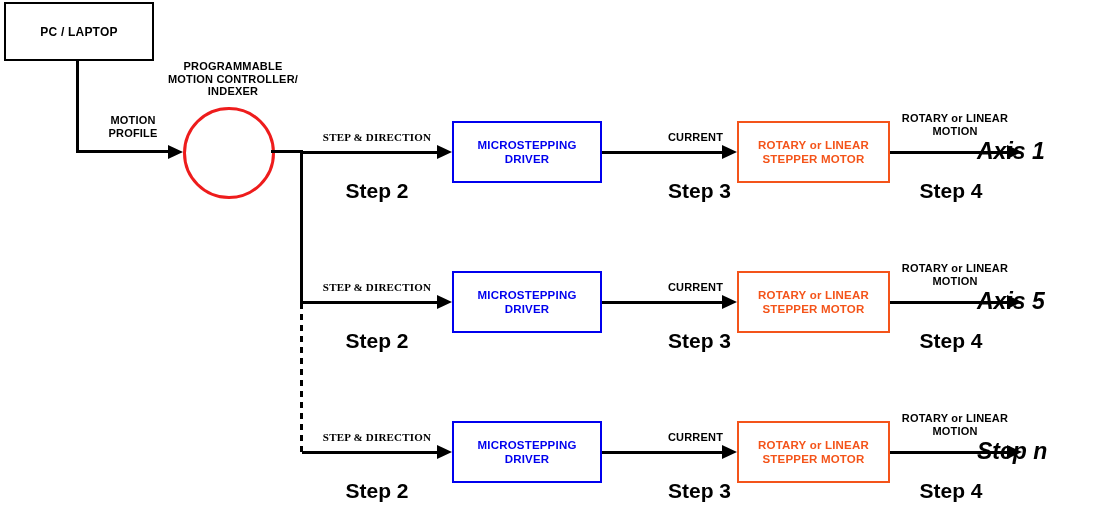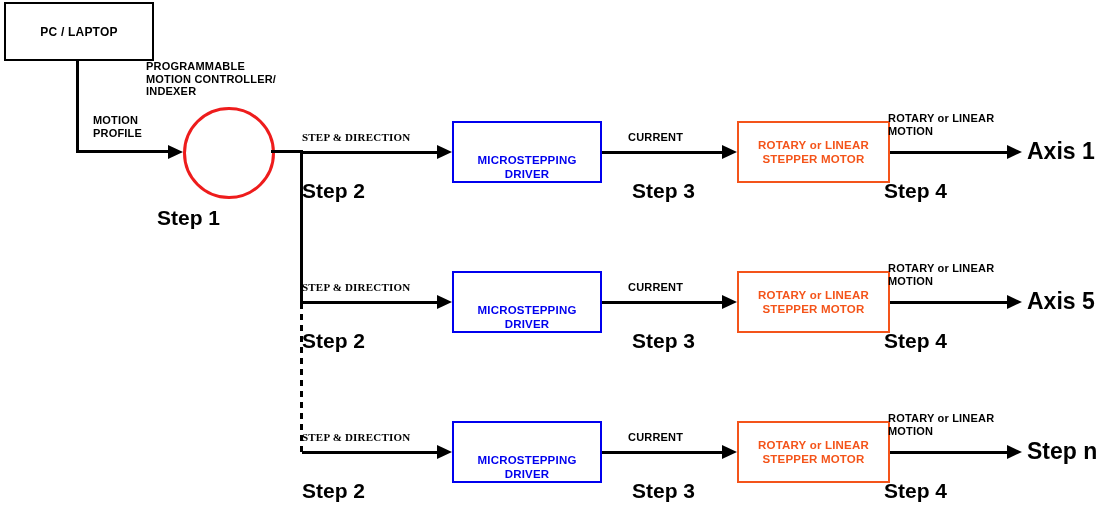--- a/index.html
+++ b/index.html
@@ -3,42 +3,42 @@
 <meta charset="utf-8">
 <style>
   html,body{margin:0;padding:0;background:#fff;}
   #stage{
     position:relative;width:1108px;height:509px;background:#ffffff;
     font-family:"Liberation Sans",sans-serif;font-weight:bold;color:#000;
     overflow:hidden;
   }
   
   .lbl{
-    position:absolute;font-size:11px;line-height:13px;text-align:left;
+    position:absolute;font-size:11px;line-height:13px;text-align:center;
     white-space:pre-line;letter-spacing:0.2px;
   }
   .big{
-    position:absolute;font-size:21px;line-height:24px;
+    position:absolute;font-size:21px;line-height:24px;text-align:center;
     white-space:nowrap;
   }
   .axis-lbl{
     position:absolute;font-size:23px;line-height:26px;white-space:nowrap;
   }
   
   .node-box{
     position:absolute;display:flex;align-items:center;justify-content:center;
     text-align:center;background:#fff;
   }
   .node-box span{white-space:pre-line;font-size:11.5px;line-height:14px;letter-spacing:0.2px;}
   .pc{
     left:4px;top:2px;width:146px;height:55px;border:2.5px solid #000;
   }
   .pc span{font-size:12px;color:#000;}
   .driver{
-    left:452px;top:-31px;width:146px;height:58px;border:2px solid #0000EE;color:#0000EE;align-items:flex-end;
+    left:452px;top:-31px;width:146px;height:58px;border:2px solid #0000EE;color:#0000EE;
   }
   .motor{
     left:737px;top:-31px;width:149px;height:58px;border:2px solid #F4541A;color:#F4541A;
   }
   
   .circle{
     position:absolute;left:183px;top:107px;width:86px;height:86px;
     border:3px solid #EE1C1C;border-radius:50%;background:#fff;
   }
   
@@ -60,42 +60,41 @@
   .sd-lbl{left:302px;width:150px;top:-21px;font-family:Liberation Serif, serif;}
   .step2{left:302px;width:150px;top:27px;}
   .cur-shaft{left:602px;top:-1.5px;width:122px;}
   .cur-head{left:722px;top:-7px;}
   .cur-lbl{left:628px;width:135px;top:-21px;}
   .step3{left:632px;width:135px;top:27px;}
   .mo-shaft{left:890px;top:-1.5px;width:119px;}
   .mo-head{left:1007px;top:-7px;}
   .mo-lbl{left:888px;width:134px;top:-40px;}
   .step4{left:884px;width:134px;top:27px;}
-  .axis{left:1027px;top:-14px;}
+  .axis{left:977px;top:-14px;font-style:italic;}
 </style>
 </head>
 <body>
 
 <div id="stage">
 
   <div class="node-box pc">
     <span>PC / LAPTOP</span>
   </div>
 
   <div class="vline" style="left:76px;top:59px;height:92px;"></div>
   <div class="hline" style="left:76px;top:150px;width:94px;"></div>
   <div class="ahead" style="left:168px;top:144.5px;"></div>
   <div class="lbl" style="left:93px;top:114px;width:80px;">MOTION
 PROFILE</div>
 
   <div class="lbl" style="left:146px;top:60px;width:174px;line-height:12.5px;">PROGRAMMABLE
 MOTION CONTROLLER/
 INDEXER</div>
   <div class="circle"></div>
-  <div class="big" style="left:157px;top:206px;width:140px;">Step 1</div>
 
   <div class="hline" style="left:271px;top:150px;width:32px;"></div>
   <div class="vline" style="left:300px;top:150px;height:153px;"></div>
   <div class="vdash" style="left:300px;top:303px;height:149px;"></div>
 
   <div class="row" style="top:152px;">
     <div class="hline sd-shaft"></div>
     <div class="ahead sd-head"></div>
     <div class="lbl sd-lbl">STEP &amp; DIRECTION</div>
     <div class="big step2">Step 2</div>

